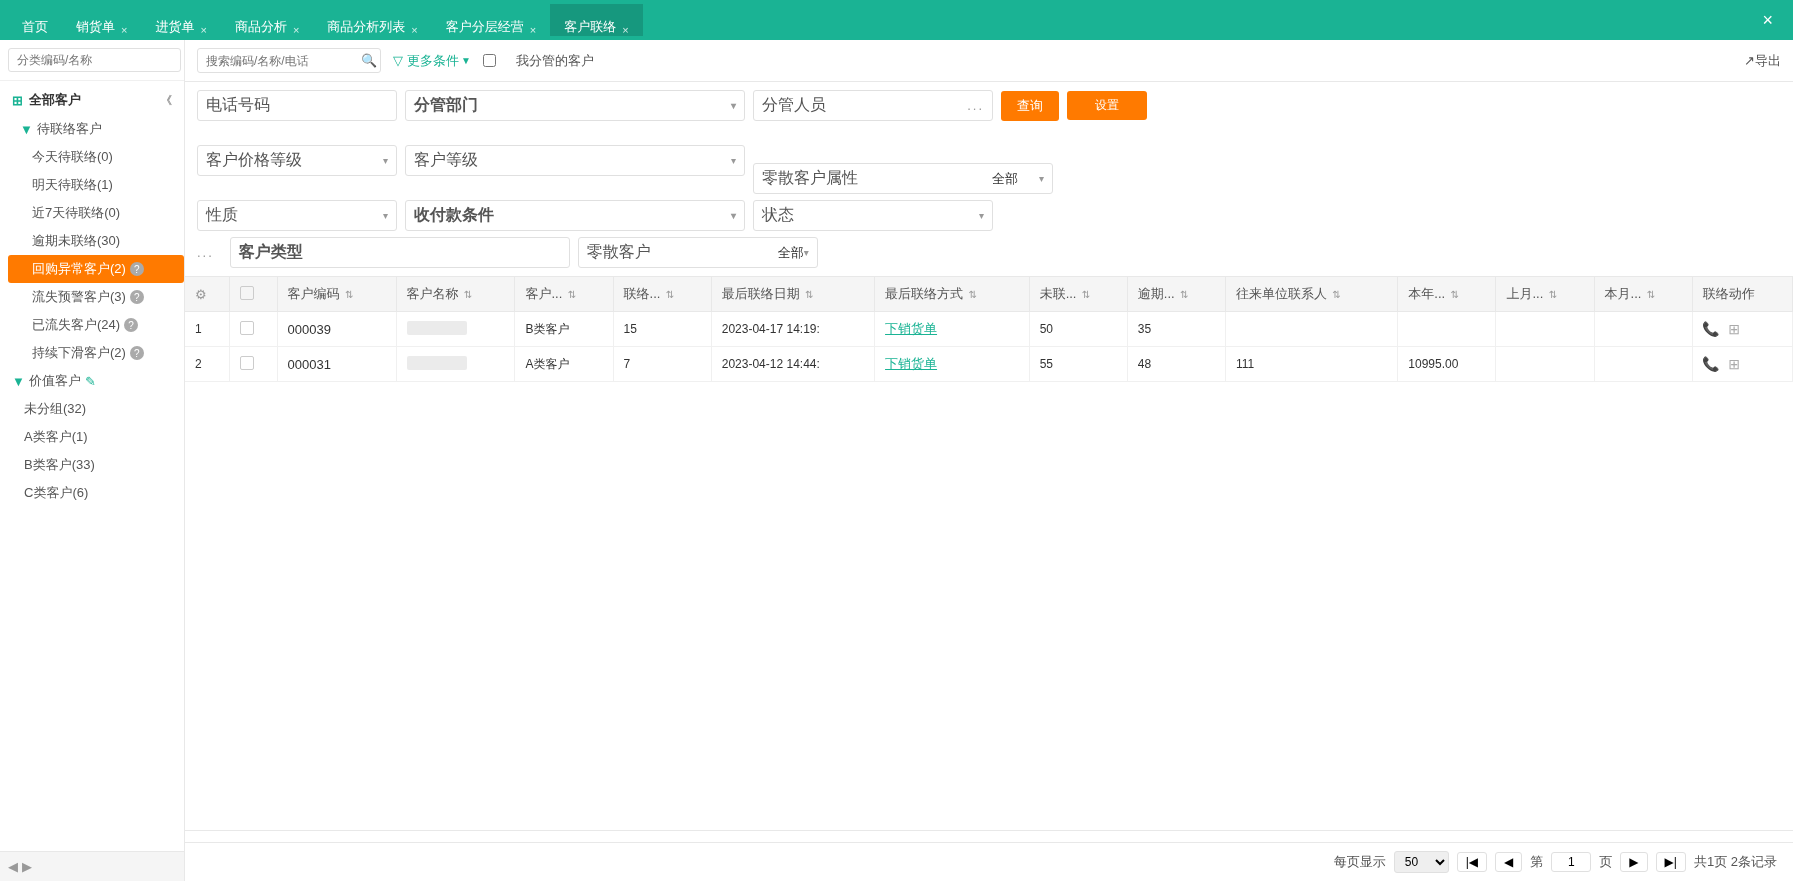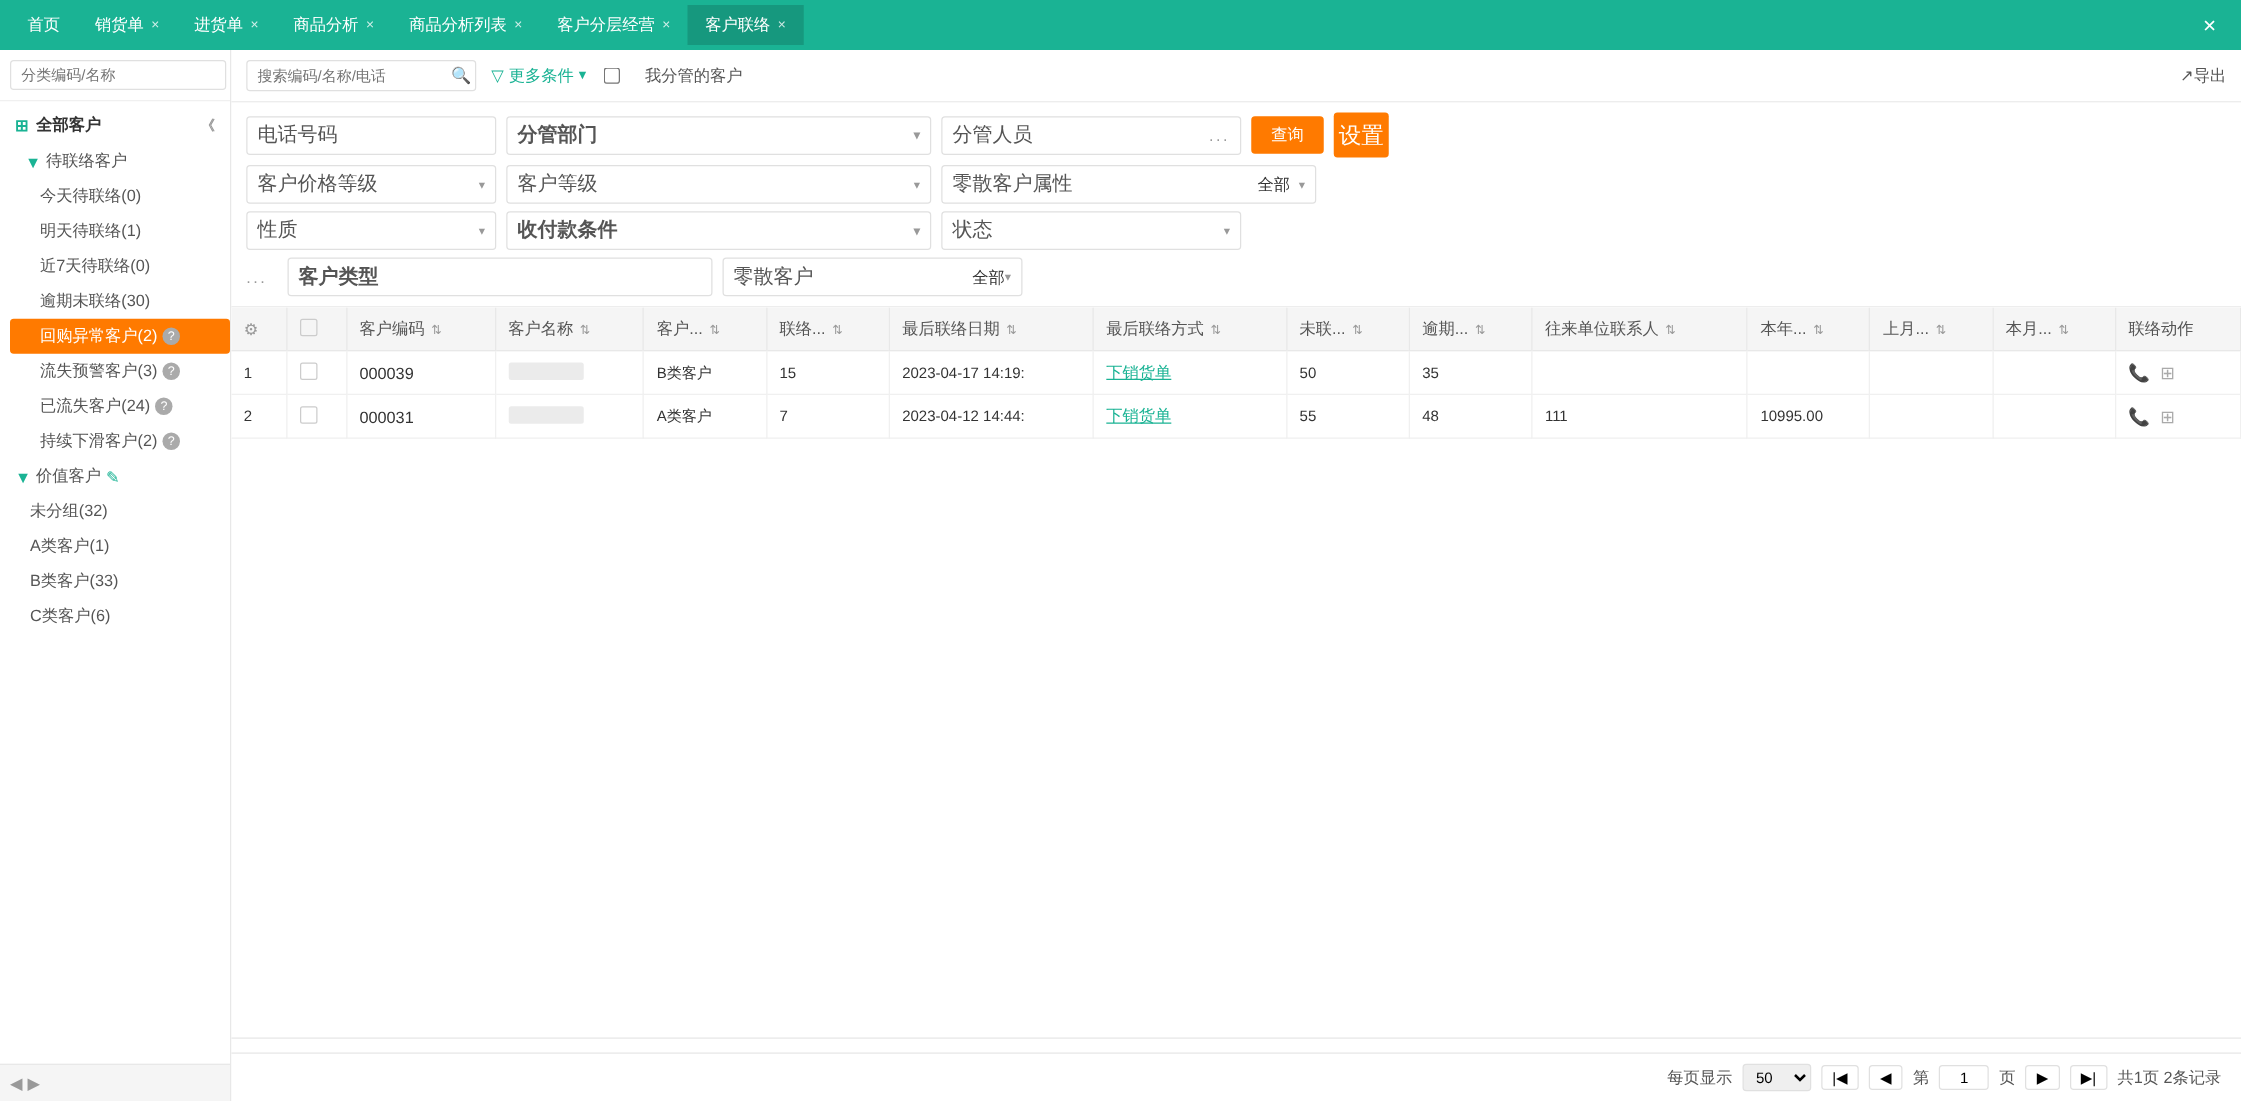--- a/index.html
+++ b/index.html
@@ -11,21 +11,21 @@
       height: 40px;
       display: flex;
       align-items: center;
       padding: 0 8px;
       color: white;
     }
     .top-nav .nav-item {
       padding: 0 14px;
       height: 32px;
       display: flex;
-      align-items: center;
+      align-items: flex-end;
       cursor: pointer;
       color: white;
       font-size: 13px;
       white-space: nowrap;
     }
     .top-nav .nav-item.active { background: rgba(0,0,0,0.15); }
     .top-nav .nav-item .close-x {
       margin-left: 6px;
       font-size: 11px;
       opacity: 0.8;
@@ -242,23 +242,23 @@
       border-radius: 3px;
       padding: 6px 16px;
       cursor: pointer;
       font-size: 13px;
     }
     .btn-settings {
       background: #ff7a00;
       color: white;
       border: none;
       border-radius: 3px;
-      padding: 6px 4px;
-      cursor: pointer;
-      font-size: 18px;
+      padding: 6px 28px;
+      cursor: pointer;
+      font-size: 12px;
     }
     .zero-scatter-label {
       font-size: 12px;
       color: #555;
       white-space: nowrap;
     }
 
     
     .table-container {
       flex: 1;
@@ -531,21 +531,21 @@
 
       <div class="filter-row">
         <div class="filter-field filter-field-medium" style="min-width:200px;">
           <span class="label">客户价格等级</span>
           <span class="arrow">▾</span>
         </div>
         <div class="filter-field filter-field-medium" style="min-width:340px;">
           <span class="label">客户等级</span>
           <span class="arrow">▾</span>
         </div>
-        <div class="filter-field" style="min-width:300px;display:flex;gap:7px;">
+        <div class="filter-field" style="min-width:300px;display:flex;gap:21px;margin-top:36px;">
           <span class="label zero-scatter-label">零散客户属性</span>
           <span style="color:#333;">全部</span>
           <span class="arrow">▾</span>
         </div>
       </div>
 
       <div class="filter-row">
         <div class="filter-field filter-field-medium" style="min-width:200px;">
           <span class="label">性质</span>
           <span class="arrow">▾</span>

